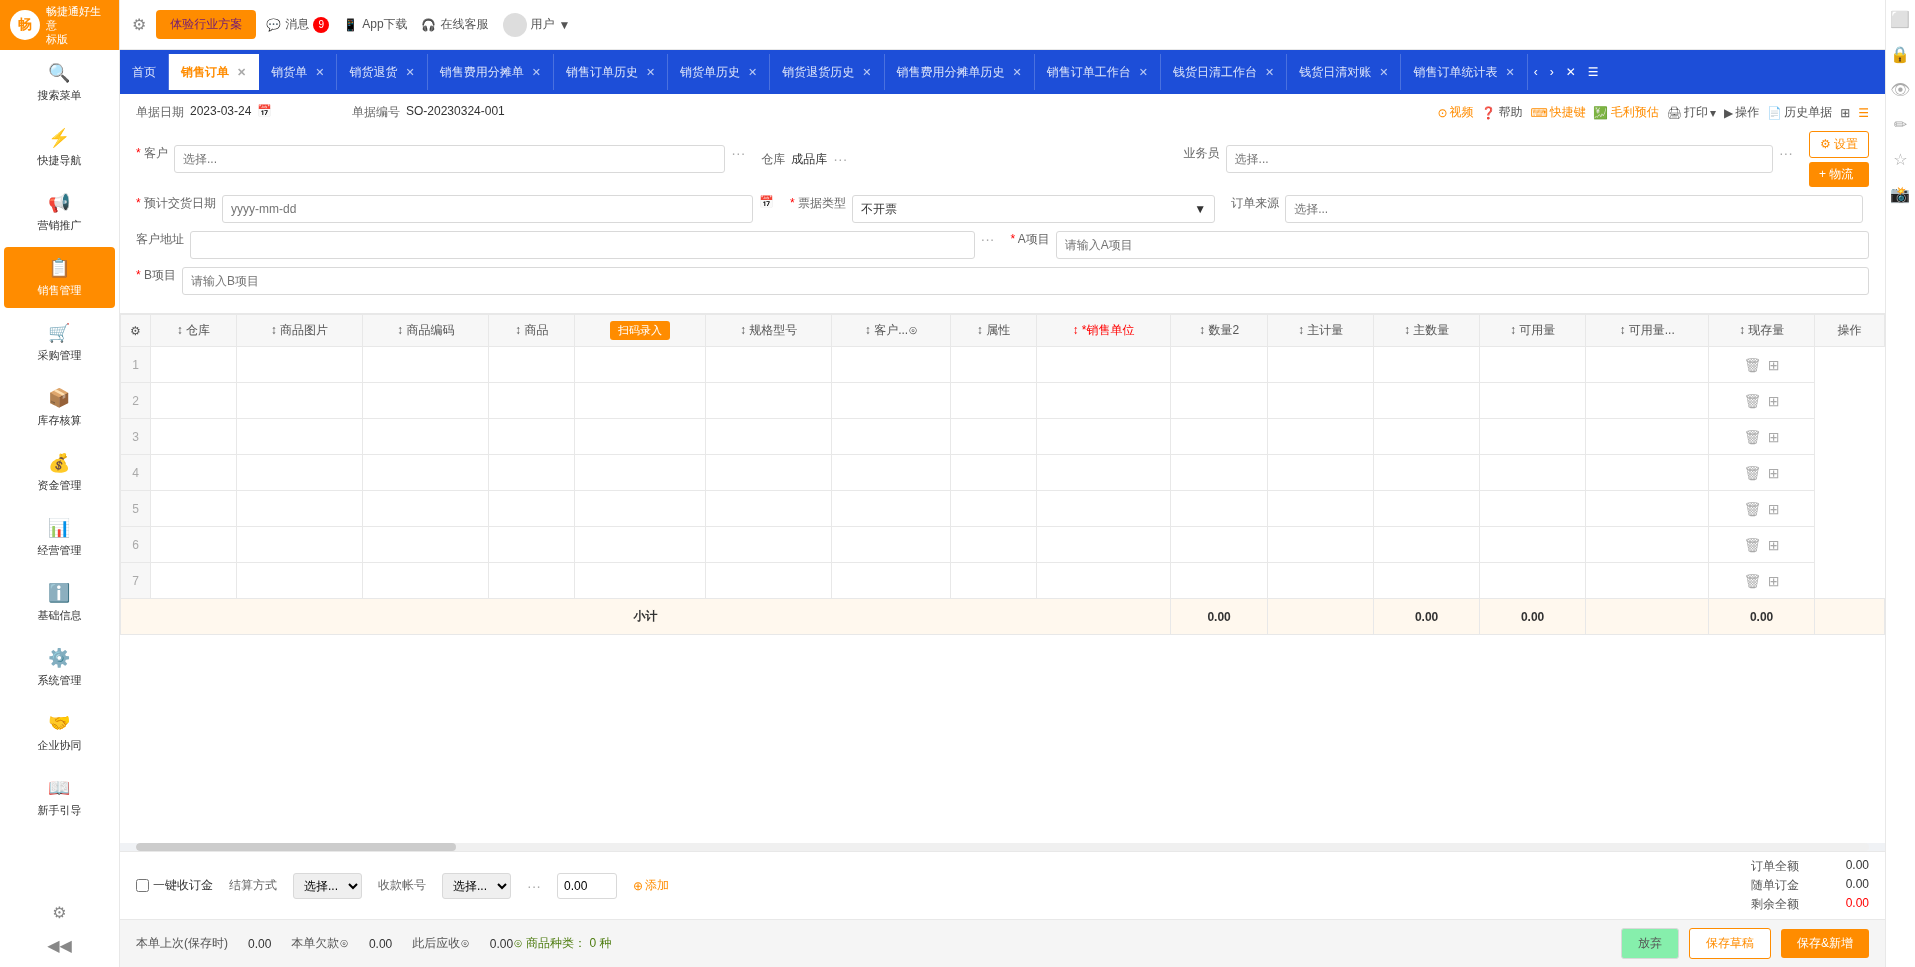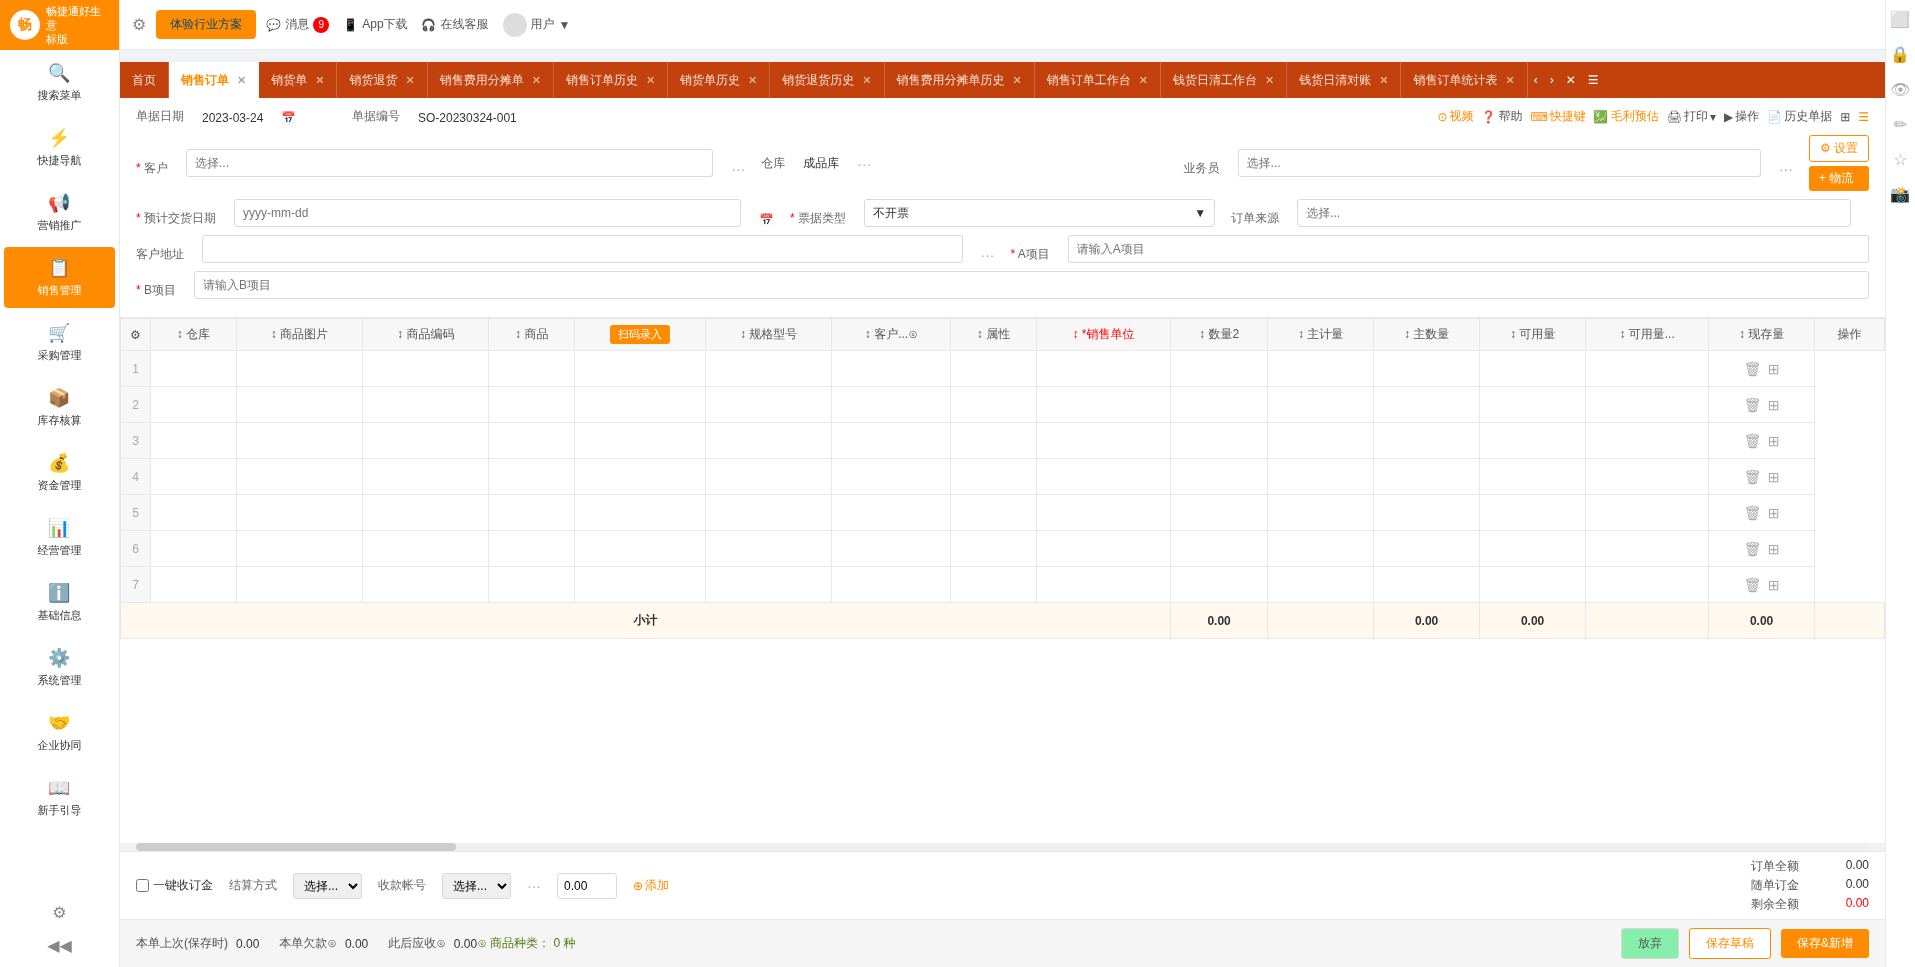--- a/index.html
+++ b/index.html
@@ -18,41 +18,41 @@
     .sidebar-bottom { margin-top: auto; display: flex; flex-direction: column; align-items: center; padding: 8px 0; gap: 6px; }
     .sidebar-bottom-item { display: flex; flex-direction: column; align-items: center; gap: 2px; cursor: pointer; padding: 4px; }
     .sidebar-bottom-item .si-icon { font-size: 16px; color: #888; }
 
     
     .main { flex: 1; display: flex; flex-direction: column; overflow: hidden; }
 
     
     .top-header { background: #fff; height: 50px; display: flex; align-items: center; padding: 0 12px; border-bottom: 1px solid #e8e8e8; gap: 10px; }
     .system-title { font-size: 13px; color: #333; flex: 1; }
-    .header-btn-industry { background: #ff8c00; color: #0c4a6e; border: none; padding: 6px 14px; border-radius: 4px; cursor: pointer; font-size: 12px; }
+    .header-btn-industry { background: #ff8c00; color: #701a75; border: none; padding: 6px 14px; border-radius: 4px; cursor: pointer; font-size: 12px; }
     .header-icons { display: flex; align-items: center; gap: 14px; }
     .header-icon-item { display: flex; align-items: center; gap: 4px; font-size: 12px; color: #555; cursor: pointer; }
     .badge { background: #f00; color: #fff; border-radius: 50%; width: 16px; height: 16px; font-size: 10px; display: flex; align-items: center; justify-content: center; }
 
     
-    .tab-bar { background: #c2410c; display: flex; align-items: center; height: 36px; overflow: hidden; margin-top: 12px; }
+    .tab-bar { background: #1d4ed8; display: flex; align-items: center; height: 44px; overflow: hidden; }
     .tab-item { padding: 0 12px; height: 36px; display: flex; align-items: center; gap: 4px; cursor: pointer; font-size: 12px; color: rgba(255,255,255,0.85); white-space: nowrap; border-right: 1px solid rgba(255,255,255,0.2); }
     .tab-item.active { background: #fff; color: #ff8c00; font-weight: bold; }
     .tab-item .tab-close { color: rgba(255,255,255,0.7); font-size: 11px; margin-left: 4px; }
     .tab-item.active .tab-close { color: #aaa; }
     .tab-nav { display: flex; align-items: center; gap: 4px; padding: 0 6px; color: #fff; cursor: pointer; }
 
     
     .form-area { background: #fff; padding: 10px 16px; border-bottom: 1px solid #e8e8e8; }
     .form-toolbar { display: flex; align-items: center; justify-content: space-between; margin-bottom: 10px; }
     .form-toolbar-left { display: flex; align-items: center; gap: 16px; }
     .form-toolbar-right { display: flex; align-items: center; gap: 8px; font-size: 12px; color: #555; }
     .form-toolbar-right span { cursor: pointer; display: flex; align-items: center; gap: 2px; }
     .field-row { display: flex; align-items: center; gap: 16px; margin-bottom: 8px; flex-wrap: wrap; }
-    .field-group { display: flex; align-items: flex-end; gap: 18px; flex: 1; min-width: 200px; }
+    .field-group { display: flex; align-items: flex-start; gap: 6px; flex: 1; min-width: 200px; }
     .field-label { color: #666; font-size: 12px; white-space: nowrap; }
     .field-value { color: #333; font-size: 12px; font-weight: 500; }
     .field-input { border: 1px solid #d9d9d9; border-radius: 3px; padding: 4px 8px; font-size: 12px; color: #999; flex: 1; height: 28px; background: #fff; }
     .field-select { border: 1px solid #d9d9d9; border-radius: 3px; padding: 4px 8px; font-size: 12px; color: #333; flex: 1; height: 28px; background: #fff; display: flex; align-items: center; justify-content: space-between; cursor: pointer; }
     .dots { color: #aaa; font-size: 14px; cursor: pointer; }
     .form-right-btns { display: flex; flex-direction: column; gap: 4px; }
     .btn-setting { background: #fff; border: 1px solid #ff8c00; color: #ff8c00; padding: 4px 10px; border-radius: 3px; cursor: pointer; font-size: 12px; display: flex; align-items: center; gap: 2px; }
     .btn-additem { background: #ff8c00; color: #fff; border: none; padding: 4px 10px; border-radius: 3px; cursor: pointer; font-size: 12px; display: flex; align-items: center; gap: 2px; }
 
     
@@ -68,21 +68,21 @@
     .col-row-num { background: #f7f7f7; color: #aaa; width: 30px; }
     .scan-btn { background: #ff8c00; color: #fff; border: none; padding: 2px 8px; border-radius: 3px; font-size: 11px; cursor: pointer; }
     .col-actions { display: flex; gap: 6px; justify-content: center; align-items: center; }
     .action-icon { cursor: pointer; color: #aaa; font-size: 14px; }
     .subtotal-row td { background: #fff8ee; font-weight: bold; color: #333; }
     .subtotal-label { color: #ff8c00; font-weight: bold; text-align: left; padding-left: 12px; }
     .subtotal-val { color: #f00; }
 
     
     .footer-bar { background: #fff; border-top: 1px solid #e8e8e8; padding: 6px 16px; display: flex; align-items: center; gap: 16px; }
-    .footer-stat { font-size: 12px; color: #555; display: flex; align-items: center; gap: 8px; }
+    .footer-stat { font-size: 12px; color: #555; display: flex; align-items: center; gap: 20px; }
     .footer-stat .val { color: #333; }
     .footer-checkbox { display: flex; align-items: center; gap: 4px; }
     .footer-select { border: 1px solid #d9d9d9; border-radius: 3px; padding: 3px 6px; font-size: 12px; height: 26px; }
     .add-btn { color: #ff8c00; cursor: pointer; display: flex; align-items: center; gap: 2px; }
     .footer-amount-box { margin-left: auto; display: flex; flex-direction: column; align-items: flex-end; gap: 2px; font-size: 12px; justify-content: space-between; }
     .amount-row { display: flex; gap: 20px; }
     .amount-label { color: #555; }
     .amount-val { color: #333; min-width: 50px; text-align: right; }
     .amount-val.red { color: #f00; }
 

